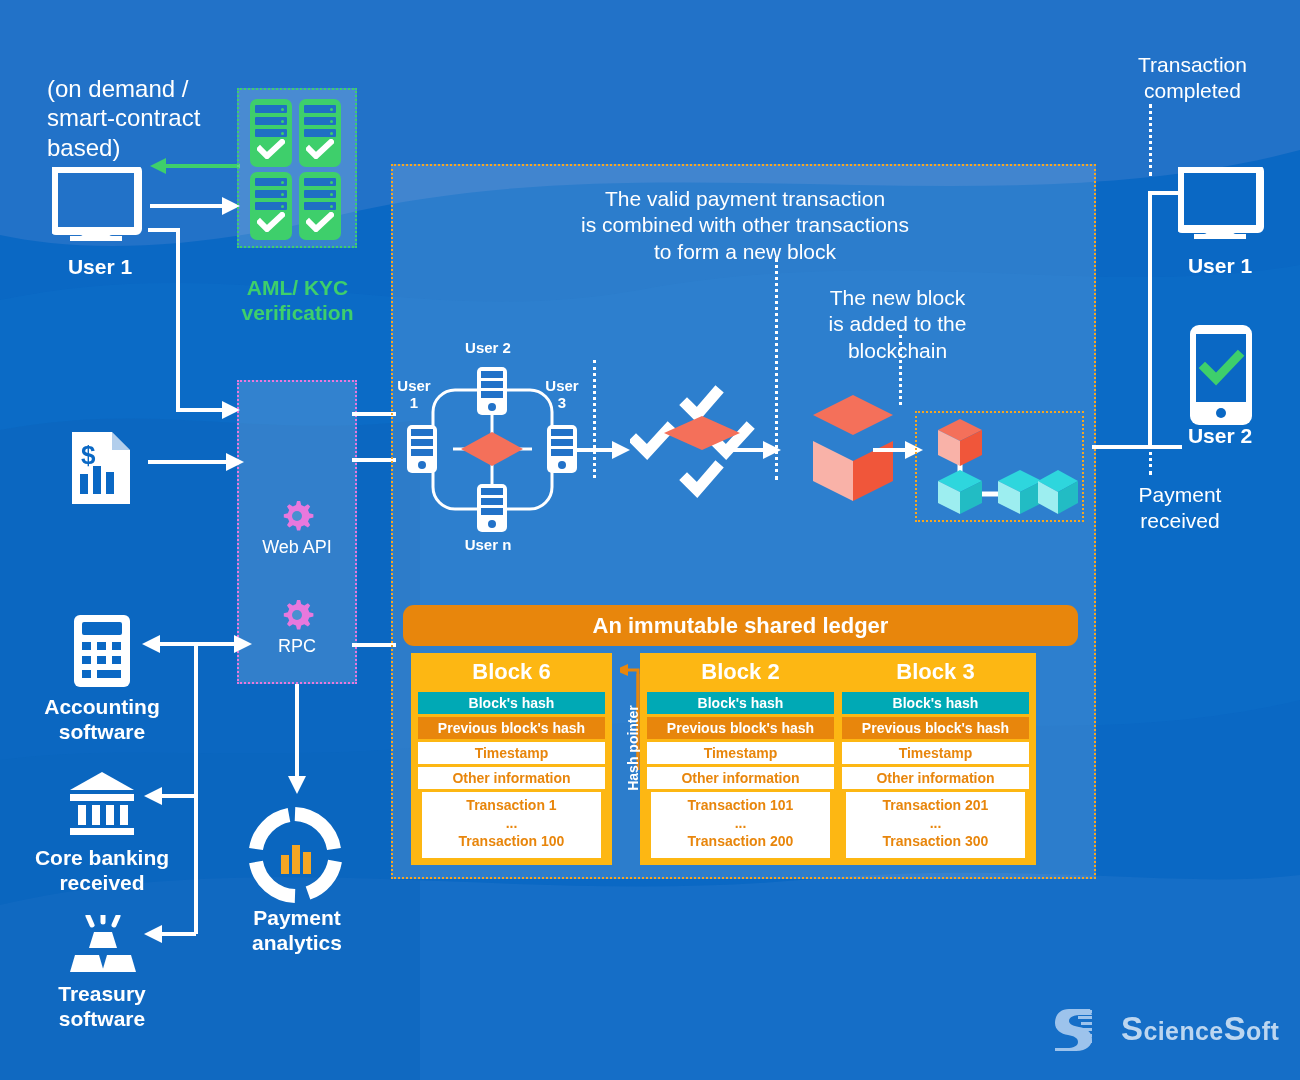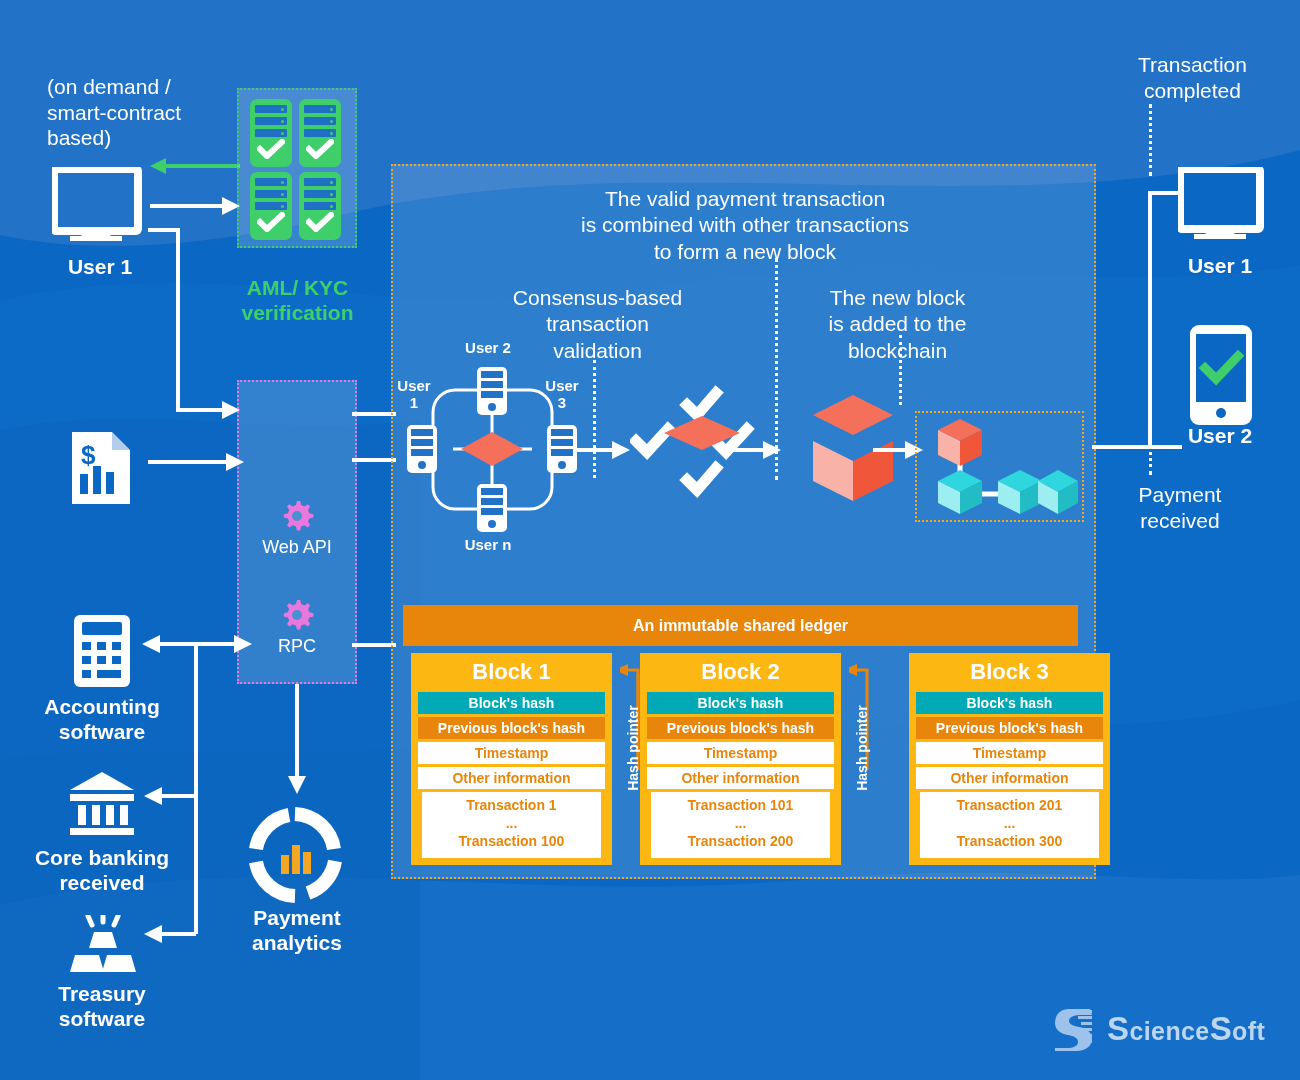--- a/index.html
+++ b/index.html
@@ -10,21 +10,21 @@
     color:#ffffff;
   }
   .stage{position:absolute;left:0;top:0;width:1300px;height:1080px;overflow:hidden;}
   .bg-svg{position:absolute;left:0;top:0;width:1300px;height:1080px;}
   .abs{position:absolute;}
 
   
   .t-bold{font-weight:bold;}
   .lbl{font-size:21px;font-weight:bold;line-height:1.18;text-align:center;}
   .hdr-big{font-size:23px;font-weight:bold;line-height:1.2;}
-  .hdr-sub{font-size:21px;font-weight:normal;line-height:1.22;}
+  .hdr-sub{font-size:24px;font-weight:normal;line-height:1.22;}
   .net-title{color:#f5a623;font-size:22px;font-weight:bold;letter-spacing:.6px;}
   .white-note{font-size:21px;line-height:1.26;text-align:center;font-weight:normal;}
   .green{color:#3ecf6b;}
   .small-user{font-size:15px;font-weight:bold;line-height:1.1;text-align:center;}
 
   
   .aml-box{
     left:237px;top:88px;width:116px;height:156px;
     background:rgba(255,255,255,.18);
     border:2px dotted #3ecf6b;
@@ -50,21 +50,21 @@
   .bc-panel{
     left:391px;top:164px;width:701px;height:711px;
     background:rgba(255,255,255,.14);
     border:2px dotted #f5a623;
   }
 
   
   .ledger-bar{
     left:403px;top:605px;width:675px;height:41px;background:#e8860c;
     display:flex;align-items:center;justify-content:center;
-    font-size:16px;font-weight:bold;color:#fff;
+    font-size:22px;font-weight:bold;color:#fff;border-radius:11px;
   }
   .block{
     position:absolute;top:653px;width:201px;background:#fdb713;
     padding:0 0 7px 0;box-sizing:border-box;
   }
   .block .b-title{font-size:22px;font-weight:bold;color:#fff;text-align:center;padding:6px 0 7px;}
   .row{margin:0 7px 3px;height:22px;display:flex;align-items:center;justify-content:center;
        font-size:14px;font-weight:bold;box-sizing:border-box;}
   .row.hash{background:#00a9b5;color:#fff;}
   .row.prev{background:#e8860c;color:#fff;}
@@ -281,23 +281,20 @@
     <rect x="58" y="47" width="8" height="22" fill="#f5a623"></rect>
   </svg>
   <div class="abs lbl" style="left:222px;top:906px;width:150px;white-space:pre-line;">Payment
 analytics</div>
 
   <div class="abs bc-panel"></div>
 
   <div class="abs white-note" style="left:530px;top:186px;width:430px;white-space:pre-line;">The valid payment transaction
 is combined with other transactions
 to form a new block</div>
-  <div class="abs white-note" style="left:490px;top:285px;width:215px;white-space:pre-line;">Consensus-based
-transaction
-validation</div>
   <div class="abs white-note" style="left:800px;top:285px;width:195px;white-space:pre-line;">The new block
 is added to the
 blockchain</div>
 
   <div class="abs dotline" style="left:593px;top:360px;height:118px;"></div>
   <div class="abs dotline" style="left:775px;top:258px;height:222px;"></div>
   <div class="abs dotline" style="left:899px;top:335px;height:70px;"></div>
 
   <div class="abs small-user" style="left:452px;top:340px;width:72px;">User 2</div>
   <div class="abs small-user" style="left:389px;top:378px;width:50px;white-space:pre-line;">User
@@ -395,21 +392,21 @@
     <polygon points="124,67 102,78 102,100 124,89" fill="#22bcc4"></polygon>
 
     <polygon points="140,56 160,67 140,78 120,67" fill="#2ed6dd"></polygon>
     <polygon points="120,67 140,78 140,100 120,89" fill="#9deef0"></polygon>
     <polygon points="160,67 140,78 140,100 160,89" fill="#22bcc4"></polygon>
   </svg>
 
   <div class="abs ledger-bar">An immutable shared ledger</div>
 
   <div class="block" style="left:411px;">
-    <div class="b-title">Block 1</div>
+    <div class="b-title">Block 6</div>
     <div class="row hash">Block's hash</div>
     <div class="row prev">Previous block's hash</div>
     <div class="row white">Timestamp</div>
     <div class="row white">Other information</div>
     <div class="tx">
       <div>Transaction 1</div>
       <div>...</div>
       <div>Transaction 100</div>
     </div>
   </div>
@@ -437,21 +434,21 @@
   </div>
 
   <div class="abs hp" style="left:849px;">
     <svg width="24" height="200">
       <polyline points="4,10 18,10 18,110" fill="none" stroke="#e8860c" stroke-width="3"></polyline>
       <polygon points="-6,10 8,4 8,16" fill="#e8860c"></polygon>
     </svg>
     <span>Hash pointer</span>
   </div>
 
-  <div class="block" style="left:909px;">
+  <div class="block" style="left:835px;">
     <div class="b-title">Block 3</div>
     <div class="row hash">Block's hash</div>
     <div class="row prev">Previous block's hash</div>
     <div class="row white">Timestamp</div>
     <div class="row white">Other information</div>
     <div class="tx">
       <div>Transaction 201</div>
       <div>...</div>
       <div>Transaction 300</div>
     </div>
@@ -477,21 +474,21 @@
     <rect x="6" y="9" width="50" height="68" fill="#0a68c4"></rect>
     <circle cx="31" cy="88" r="5" fill="#0a68c4"></circle>
     <polyline points="15,43 26,54 48,31" fill="none" stroke="#3ecf6b" stroke-width="9" stroke-linecap="square"></polyline>
   </svg>
   <div class="abs lbl" style="left:1160px;top:424px;width:120px;">User 2</div>
 
   <div class="abs dotline" style="left:1149px;top:385px;height:90px;"></div>
   <div class="abs white-note t-bold" style="left:1090px;top:482px;width:180px;white-space:pre-line;text-align:center;">Payment
 received</div>
 
-  <div class="abs" style="left:1052px;top:1006px;display:flex;align-items:center;gap:11px;">
+  <div class="abs" style="left:1052px;top:1006px;display:flex;align-items:center;gap:25px;">
     <svg width="44" height="46" viewBox="0 0 44 46">
       <path d="M38,3 H17 C7,3 3,10 3,17 c0,7 6,11 13,12 c6,1 10,3 10,7 c0,4 -5,6 -11,6 H3 v3 h21 c11,0 16,-6 16,-12 c0,-7 -6,-11 -13,-12 c-6,-1 -10,-3 -10,-6 c0,-4 5,-6 11,-6 h12 z" fill="#9dc3ec"></path>
       <g fill="#9dc3ec">
         <rect x="22" y="4" width="18" height="3"></rect>
           <rect x="26" y="10" width="14" height="3"></rect>
         <rect x="29" y="16" width="11" height="3"></rect>
           <rect x="30" y="22" width="10" height="3"></rect>
         <rect x="29" y="28" width="11" height="3"></rect>
           <rect x="26" y="34" width="14" height="3"></rect>
       </g>

